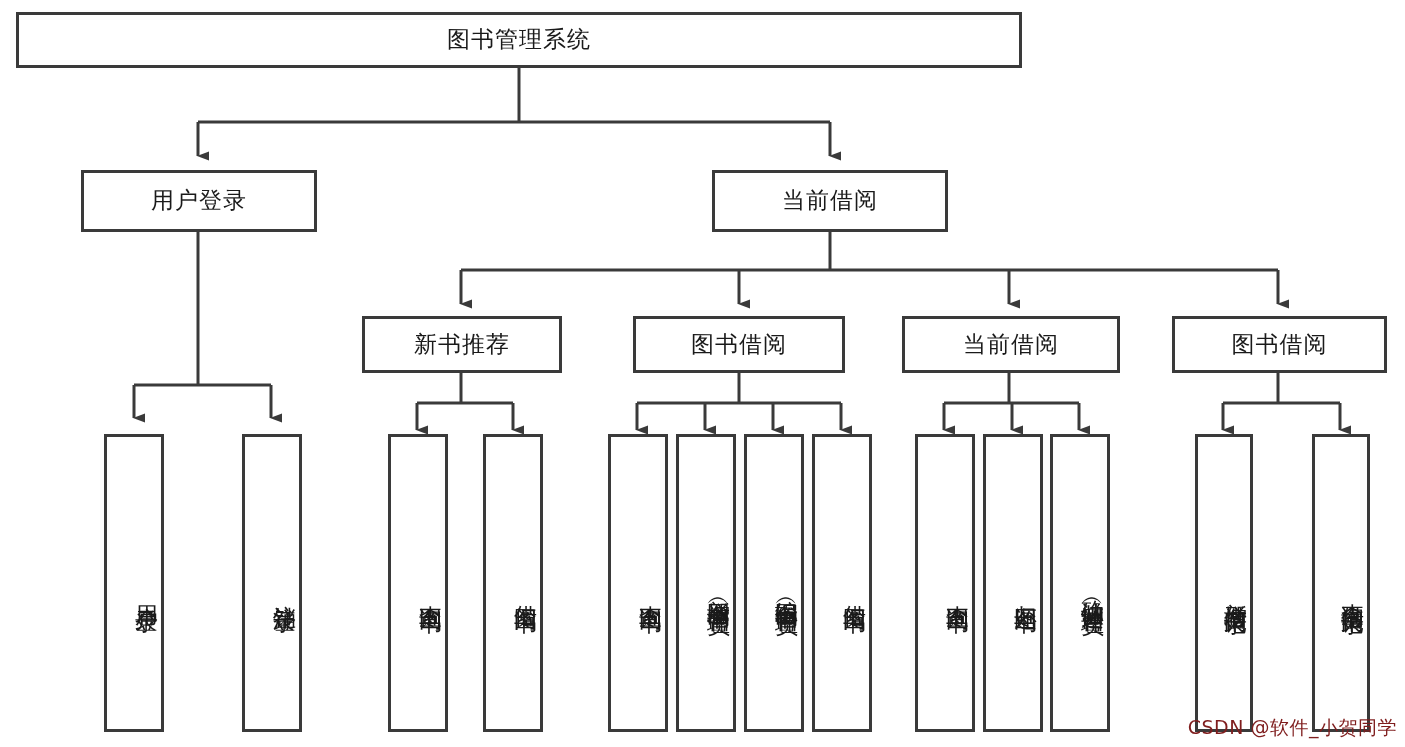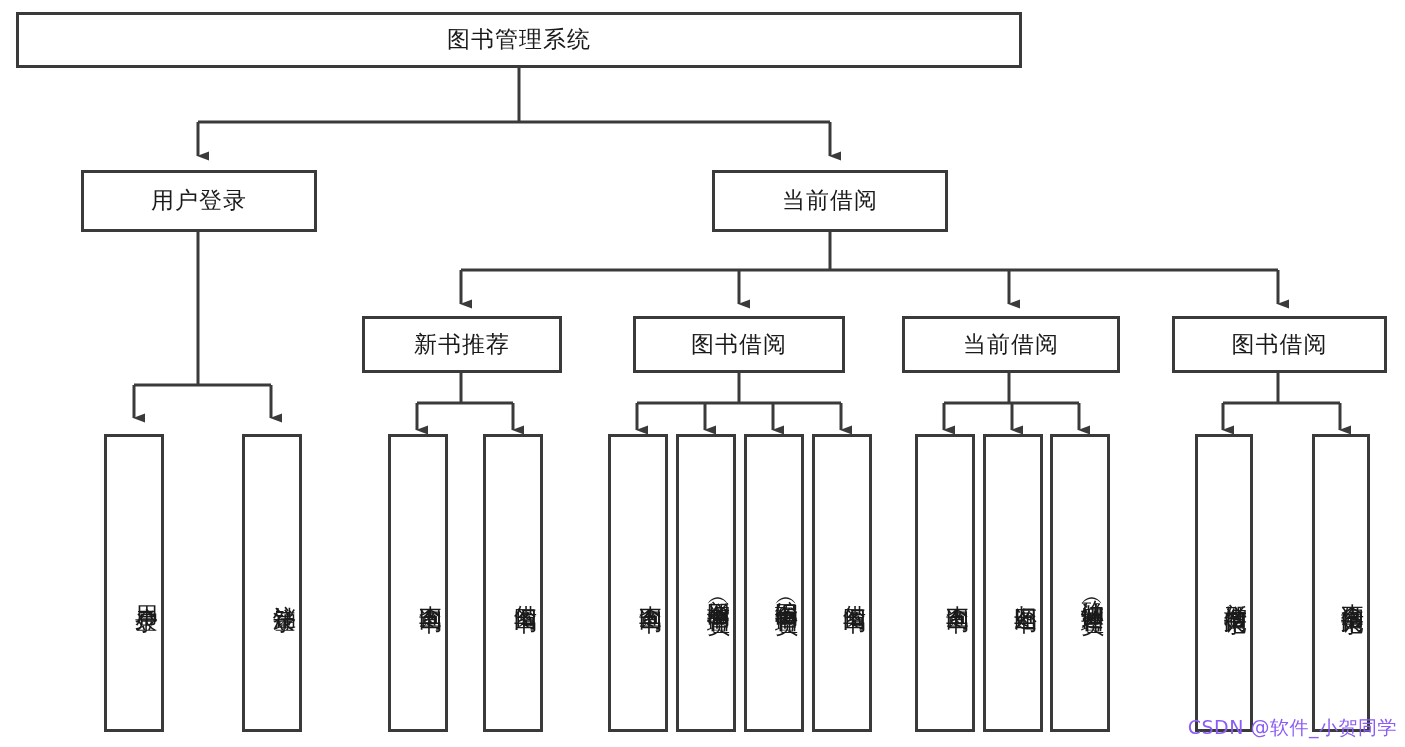--- a/index.html
+++ b/index.html
@@ -56,21 +56,21 @@
   }
   .node.vert .node-label {
     writing-mode: vertical-rl;
     text-orientation: upright;
   }
   #watermark {
     position: absolute;
     right: 8px;
     bottom: 6px;
     font-size: 19px;
-    color: #8b5cf6;
+    color: #7f1d1d;
     letter-spacing: 0.5px;
     white-space: nowrap;
     pointer-events: none;
   }
 </style>
 </head>
 <body>
 
 <div id="diagram-root">
 

